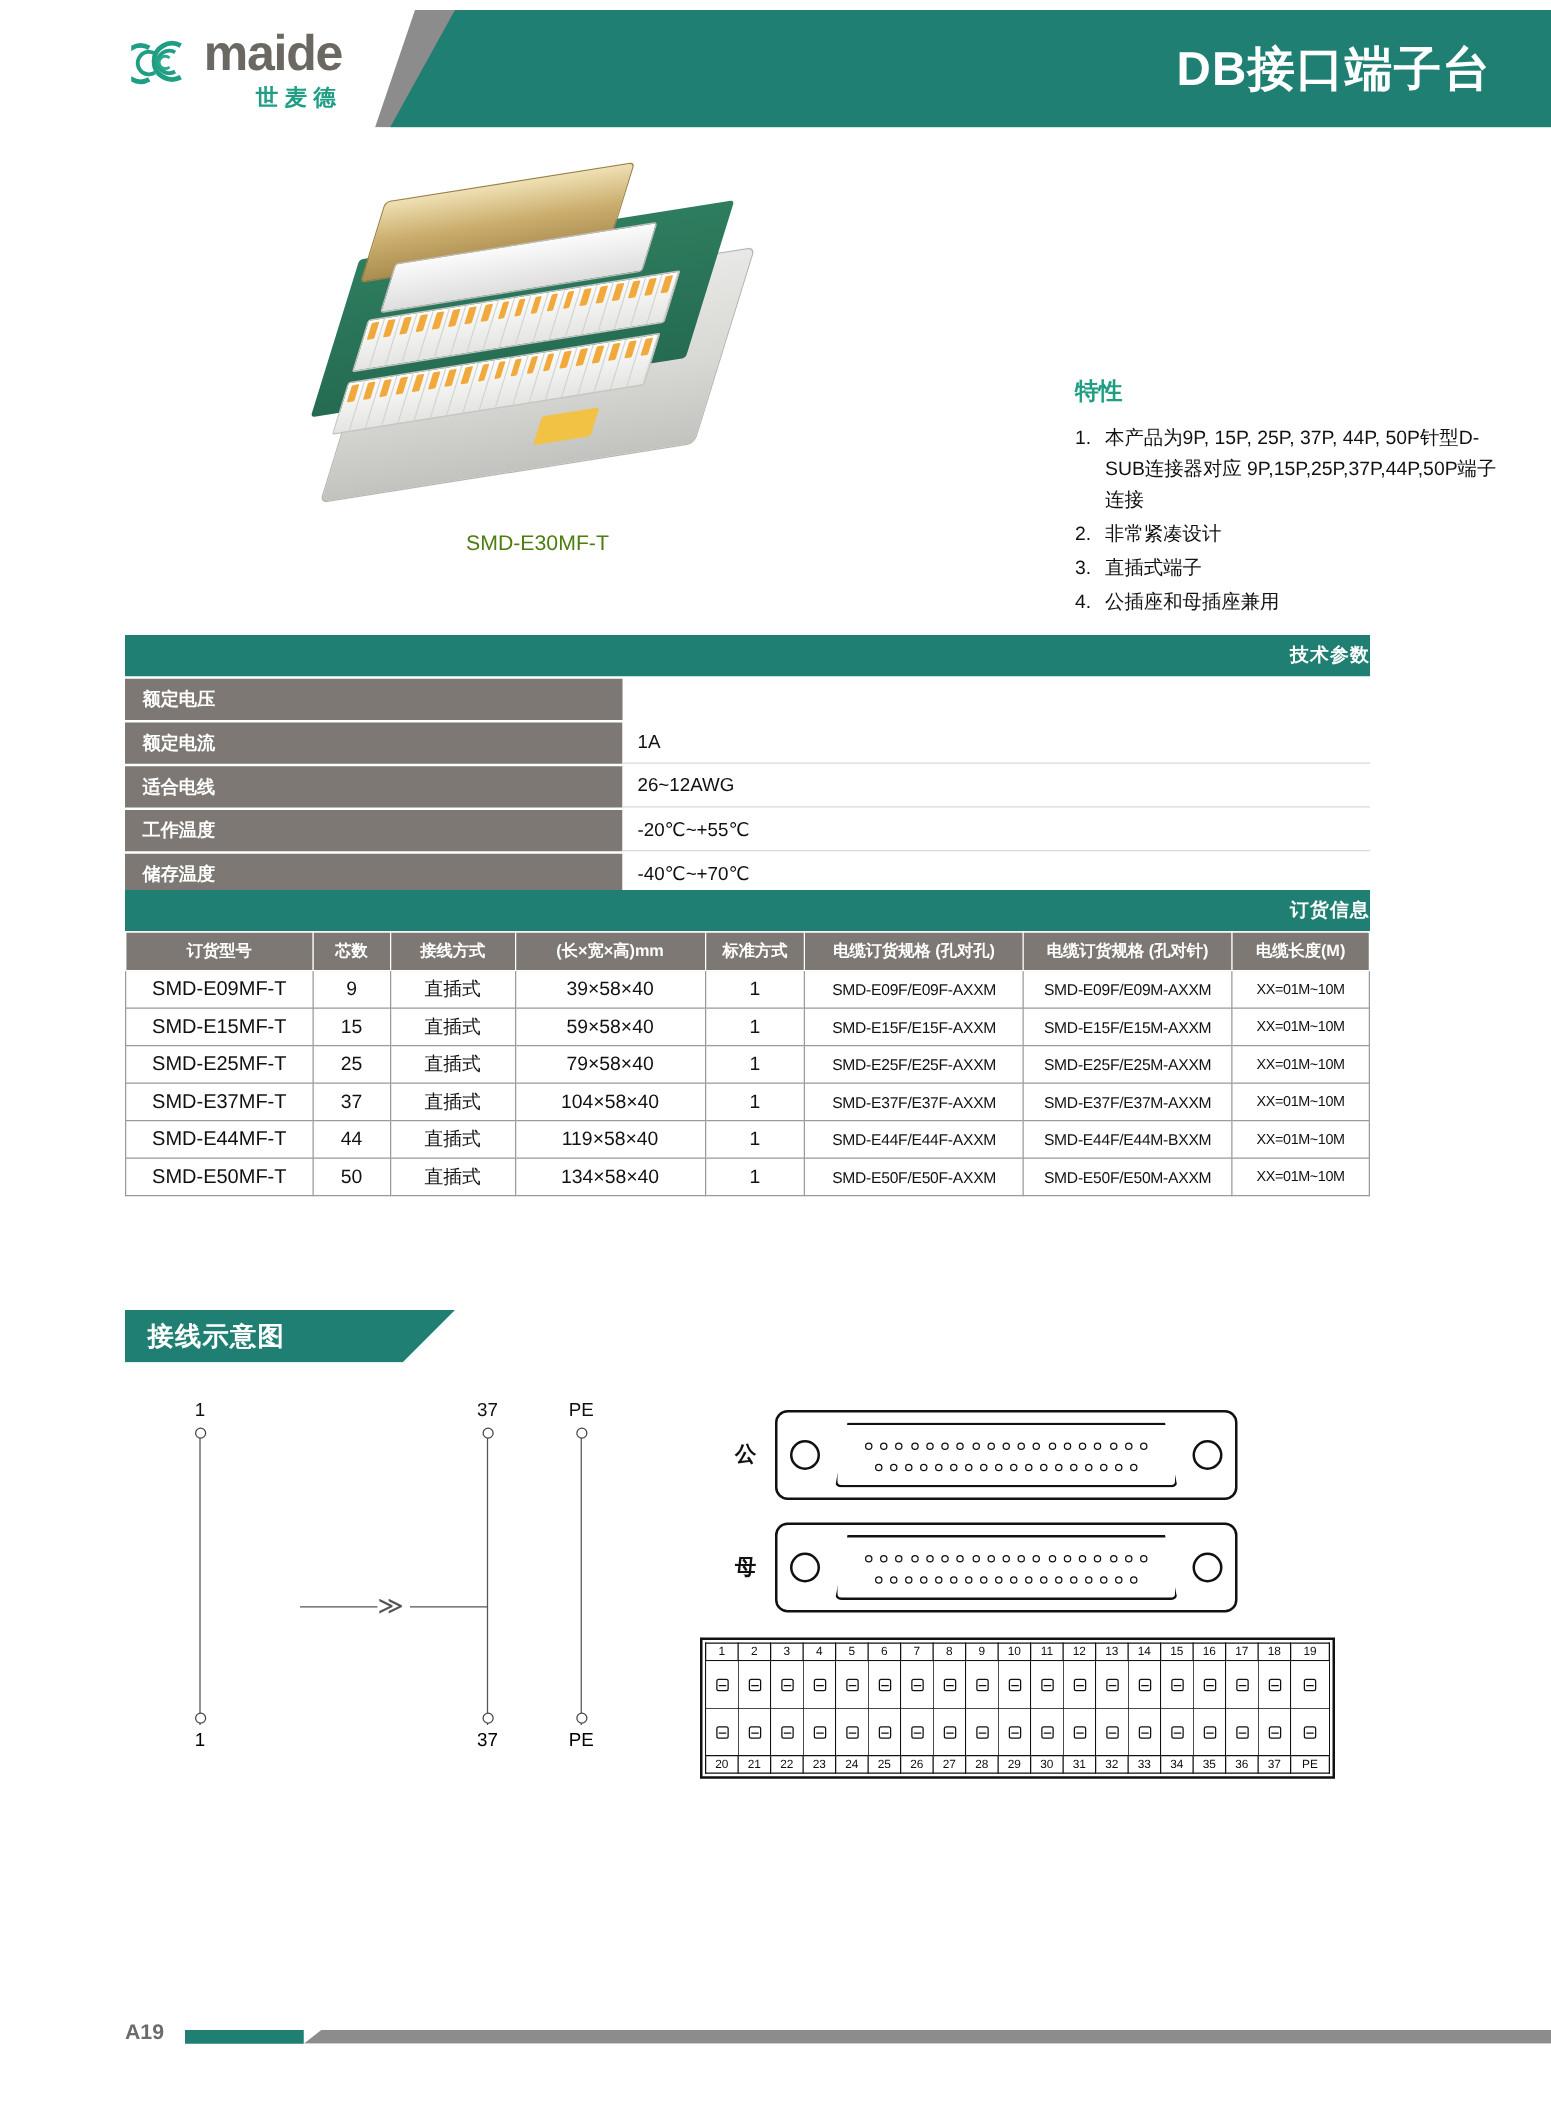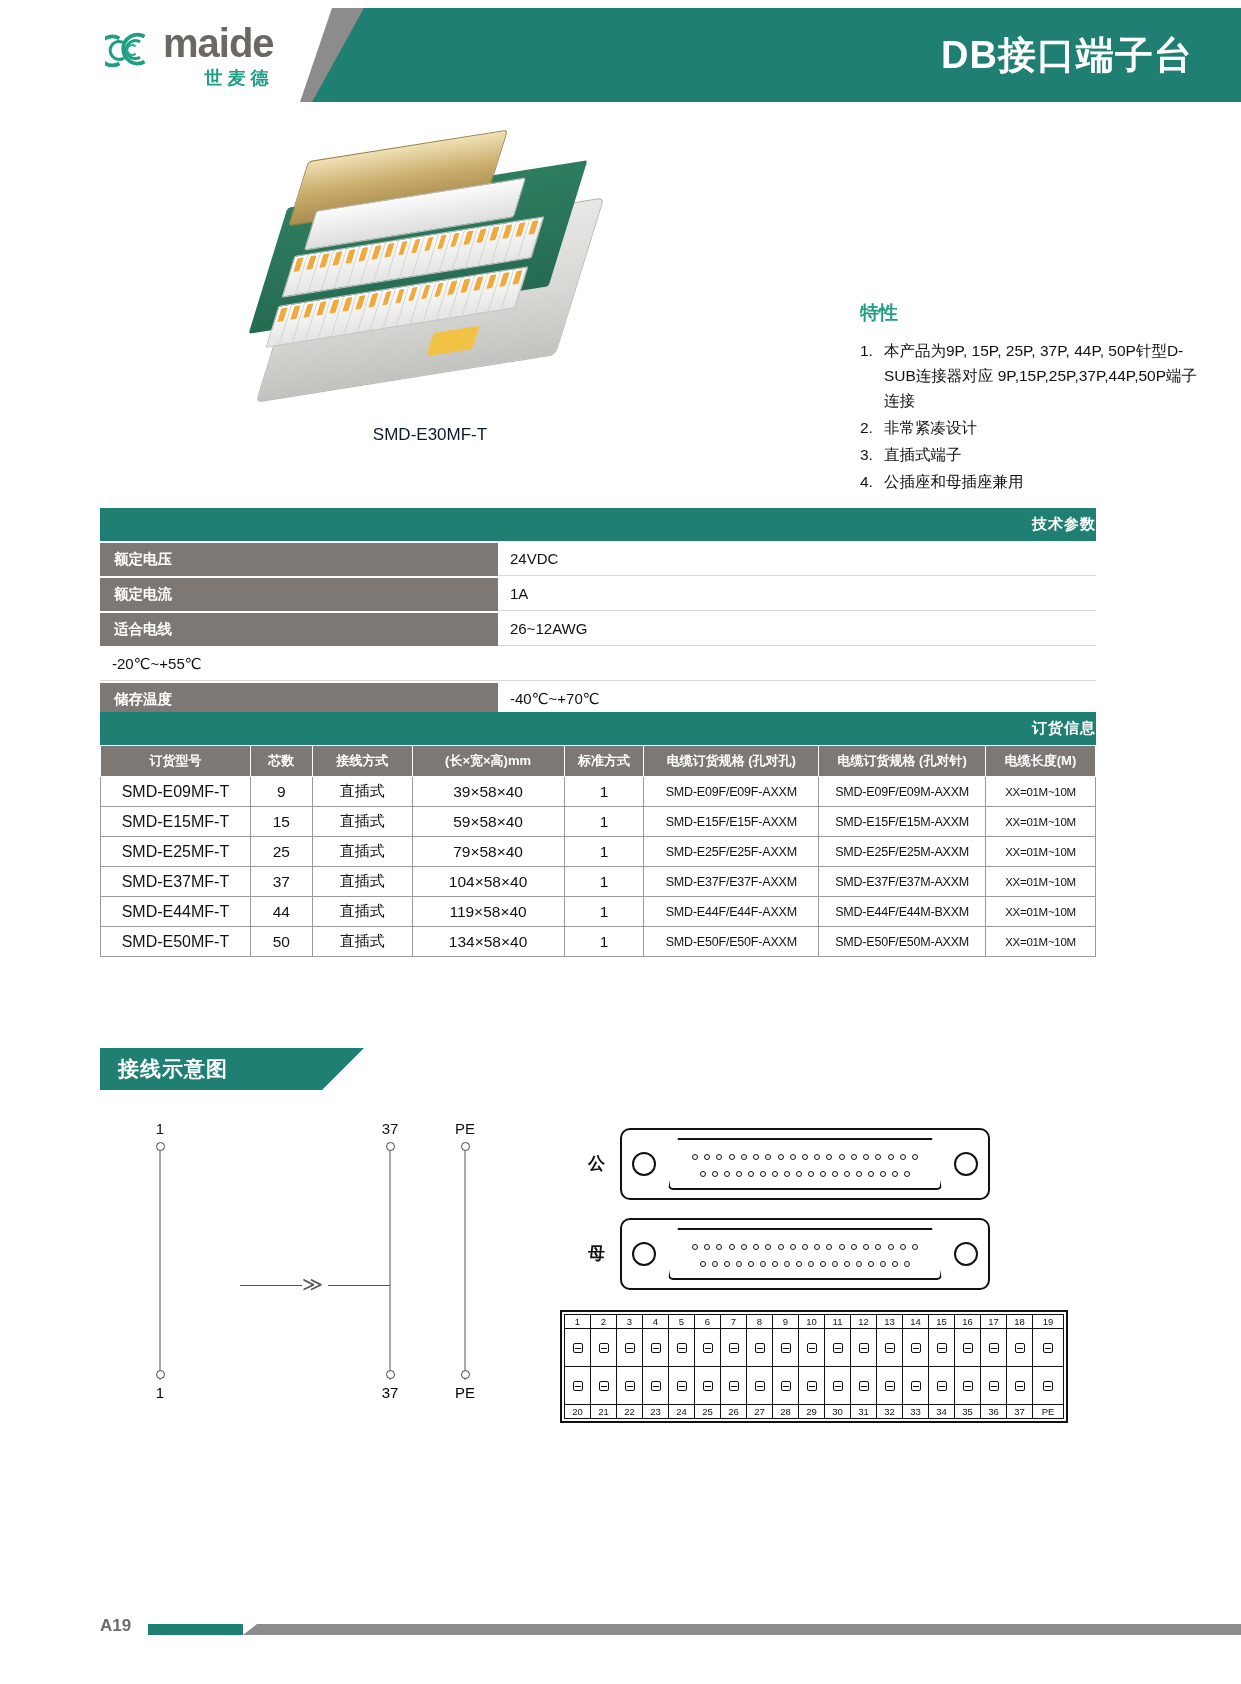--- a/index.html
+++ b/index.html
@@ -95,21 +95,21 @@
     content:""; position: absolute; left: 26%; top: 6%;
     width: 48%; height: 34%; background: #f0a93a; border-radius: 1px;
   }
   .din-clip {
     position: absolute; left: 180px; top: 205px; width: 46px; height: 22px;
     background: #f2c244; transform: skewY(-9deg) skewX(-18deg);
     border-radius: 2px;
   }
   .device-caption {
     position: absolute; left: 250px; top: 310px; width: 360px;
-    text-align: center; font-size: 17px; color: #0f172a;
+    text-align: center; font-size: 17px; color: #4d7c0f;
   }
 
   
   .features { position: absolute; left: 860px; top: 185px; width: 340px; }
   .features-title {
     color: #1f9e84; font-size: 19px; font-weight: bold; margin-bottom: 12px;
   }
   .features ol { list-style: none; }
   .features li {
     display: flex; font-size: 15.5px; color: #111; line-height: 25px;
@@ -357,31 +357,31 @@
         <span class="f-txt">公插座和母插座兼用</span>
       </li>
     </ol>
   </div>
 </div>
 
 <div class="tech-table">
   <div class="tbl-title">技术参数</div>
   <div class="tech-row">
     <div class="tech-key">额定电压</div>
-    <div class="tech-val">24VDC</div>
   </div>
   <div class="tech-row">
     <div class="tech-key">额定电流</div>
     <div class="tech-val">1A</div>
   </div>
   <div class="tech-row">
     <div class="tech-key">适合电线</div>
     <div class="tech-val">26~12AWG</div>
   </div>
   <div class="tech-row">
+    <div class="tech-key">工作温度</div>
     <div class="tech-val">-20℃~+55℃</div>
   </div>
   <div class="tech-row">
     <div class="tech-key">储存温度</div>
     <div class="tech-val">-40℃~+70℃</div>
   </div>
 </div>
 
 <div class="order-table">
   <div class="tbl-title">订货信息</div>

